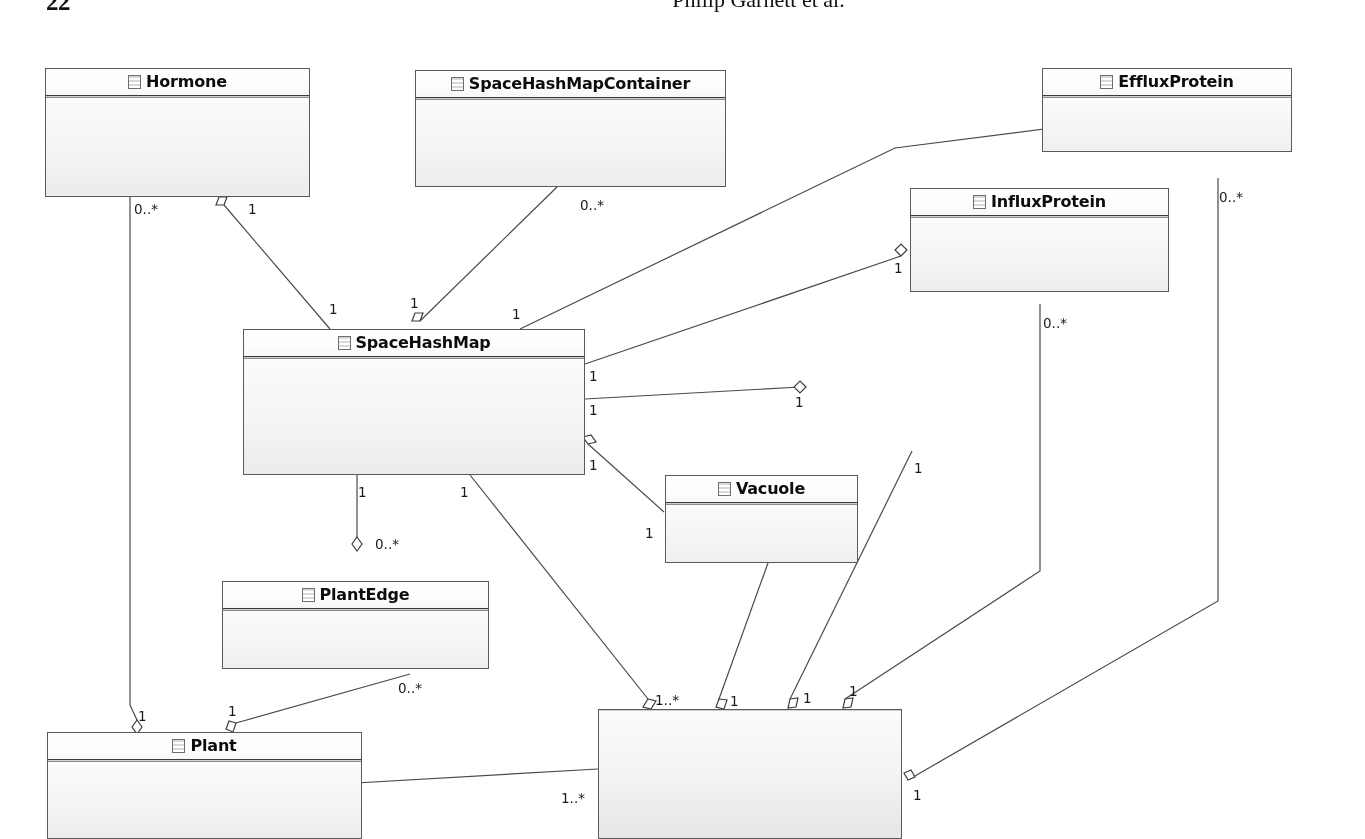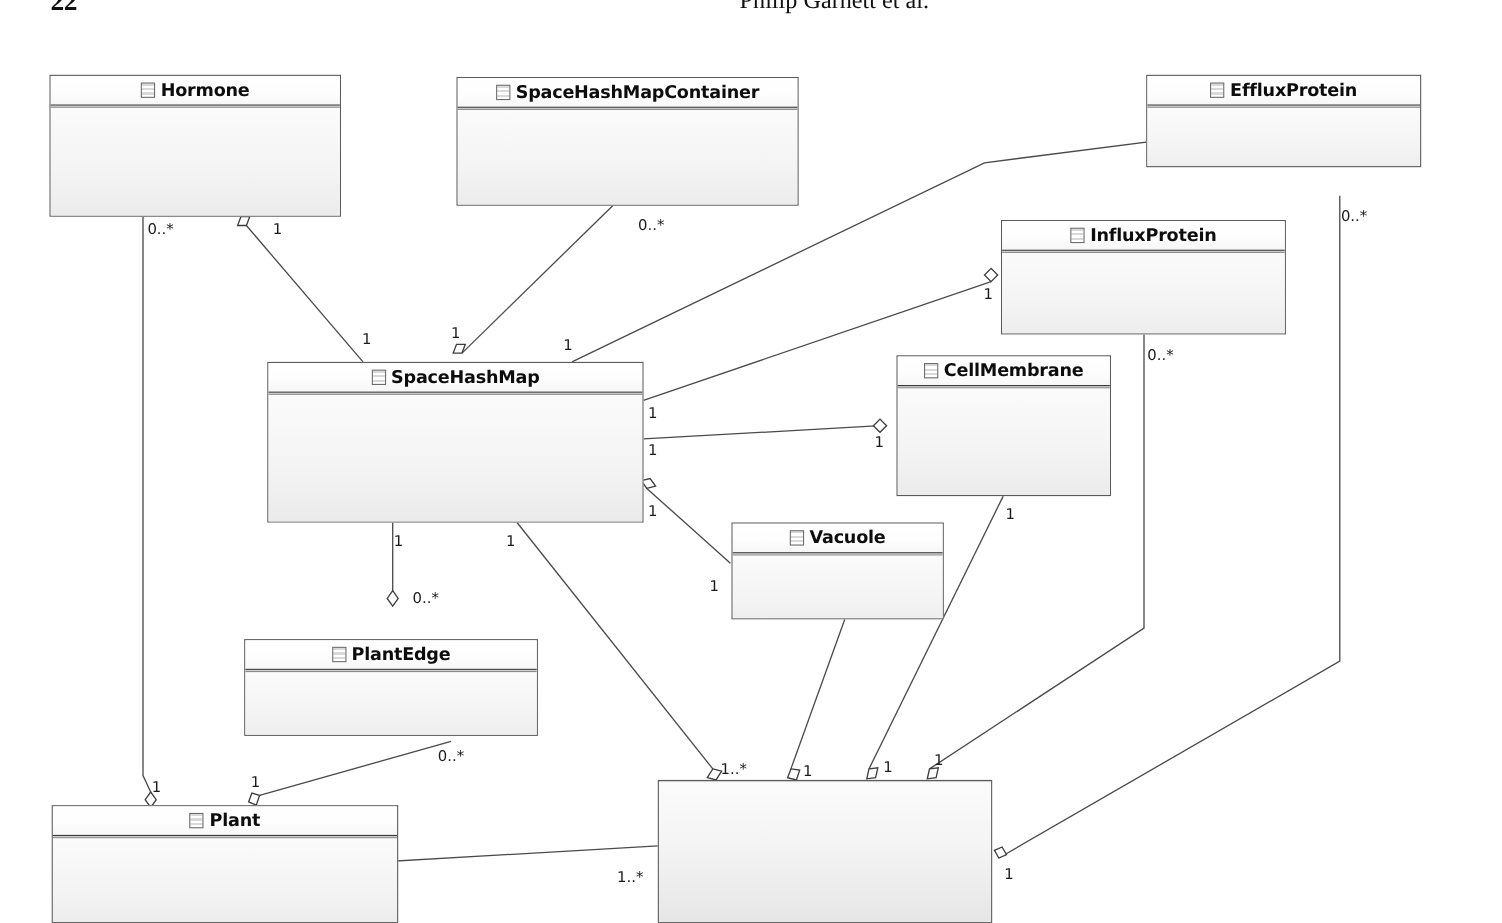--- a/index.html
+++ b/index.html
@@ -248,46 +248,38 @@
 
   <div class="umlclass" style="left:1042px;top:68px;width:250px;height:84px">
     <div class="hdr">
       <span class="cicon"></span>
       <span class="cname">EffluxProtein</span>
       <span class="sep2"></span>
     </div>
     <div class="body"></div>
   </div>
 
-  <div class="umlclass" style="left:910px;top:200px;width:259px;height:104px">
+  <div class="umlclass" style="left:910px;top:188px;width:259px;height:104px">
     <div class="hdr">
       <span class="cicon"></span>
       <span class="cname">InfluxProtein</span>
       <span class="sep2"></span>
     </div>
     <div class="body"></div>
   </div>
 
   <div class="umlclass" style="left:243px;top:329px;width:342px;height:146px">
     <div class="hdr">
       <span class="cicon"></span>
       <span class="cname">SpaceHashMap</span>
       <span class="sep2"></span>
     </div>
     <div class="body"></div>
   </div>
 
-  <div class="umlclass" style="left:815px;top:323px;width:195px;height:128px">
-    <div class="hdr">
-      <span class="cicon"></span>
-      <span class="cname">CellMembrane</span>
-      <span class="sep2"></span>
-    </div>
-    <div class="body"></div>
-  </div>
 
   <div class="umlclass" style="left:665px;top:475px;width:193px;height:88px">
     <div class="hdr">
       <span class="cicon"></span>
       <span class="cname">Vacuole</span>
       <span class="sep2"></span>
     </div>
     <div class="body"></div>
   </div>
 

